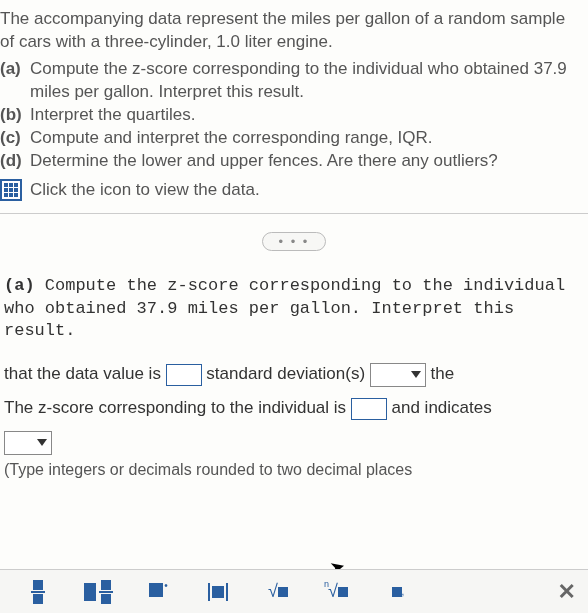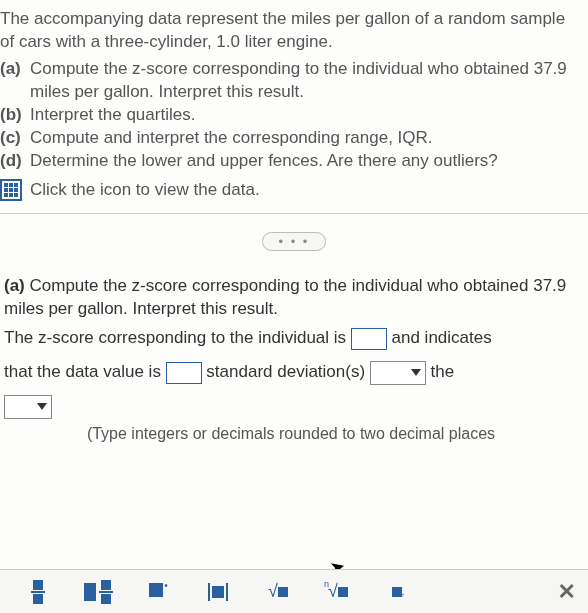--- a/index.html
+++ b/index.html
@@ -61,21 +61,21 @@
     font-size: 13px;
     color: #888;
     letter-spacing: 2px;
     background: #f7f7f5;
   }
   .answer-section {
     padding: 14px 10px 6px 4px;
     font-size: 17px;
     color: #333;
   }
-  .answer-prompt { line-height: 1.35; margin-bottom: 1px; }
+  .answer-prompt { line-height: 1.35; margin-bottom: 14px; font-family: Liberation Mono, monospace; }
   .fill-line { line-height: 2.0; }
   .blank-box {
     display: inline-block;
     width: 36px; height: 22px;
     border: 1px solid #2a5fa0;
     vertical-align: middle;
     background: #fff;
   }
   .dropdown-box {
     display: inline-flex;
@@ -91,21 +91,20 @@
   .tri-down {
     width: 0; height: 0;
     border-left: 5px solid transparent;
     border-right: 5px solid transparent;
     border-top: 7px solid #333;
   }
   .hint-text {
     font-size: 16px;
     color: #555;
     margin-top: 2px;
-    text-align: center;
   }
   .toolbar {
     position: absolute;
     bottom: 0; left: 0; right: 0;
     height: 44px;
     border-top: 1px solid #ccc;
     background: #f6f6f4;
     display: flex;
     align-items: center;
     gap: 20px;
@@ -201,32 +200,32 @@
 <div class="dots-divider">
   <div class="dots-pill">• • •</div>
 </div>
 
 <div class="answer-section">
   <div class="answer-prompt">
     <span class="bold">(a)</span><span> Compute the z-score corresponding to the individual who obtained 37.9 miles per gallon. Interpret this result.</span>
   </div>
 
   <div class="fill-line">
-    <span>The z-score corresponding to the individual is </span>
-    <span class="blank-box"></span>
-    <span> and indicates</span>
-  </div>
-  <div class="fill-line">
     <span>that the data value is </span>
     <span class="blank-box"></span>
     <span> standard deviation(s) </span>
     <span class="dropdown-box">
       <span class="tri-down"></span>
     </span>
     <span> the</span>
+  </div>
+  <div class="fill-line">
+    <span>The z-score corresponding to the individual is </span>
+    <span class="blank-box"></span>
+    <span> and indicates</span>
   </div>
   <div class="fill-line">
     <span class="dropdown-box small">
       <span class="tri-down"></span>
     </span>
   </div>
 
   <div class="hint-text">(Type integers or decimals rounded to two decimal places</div>
 </div>
 

